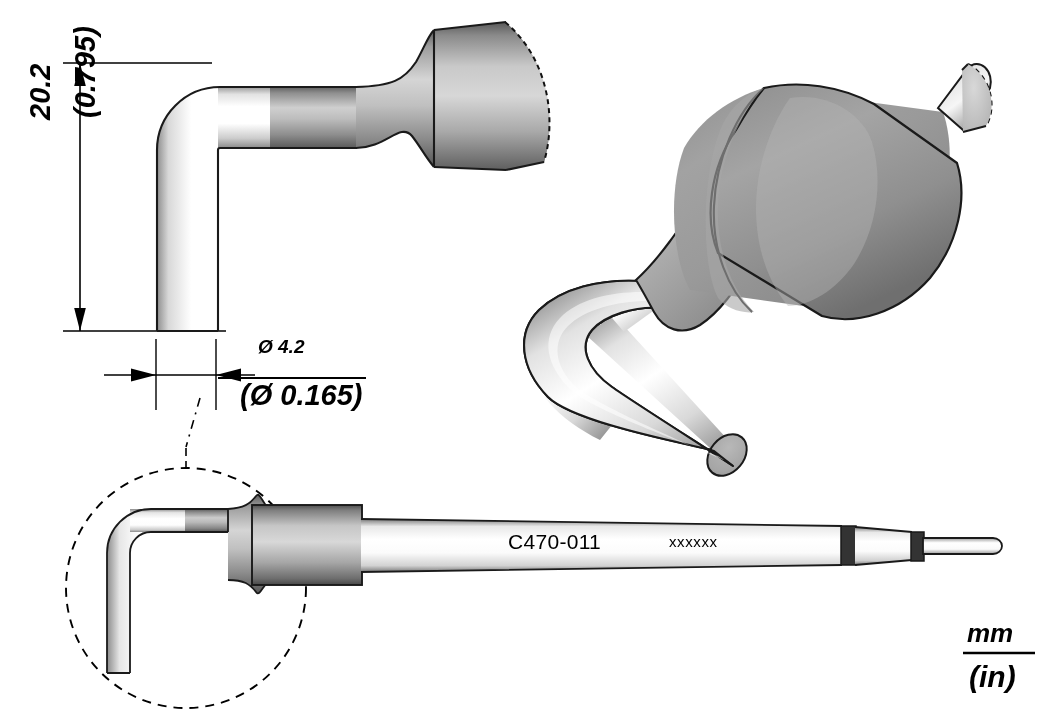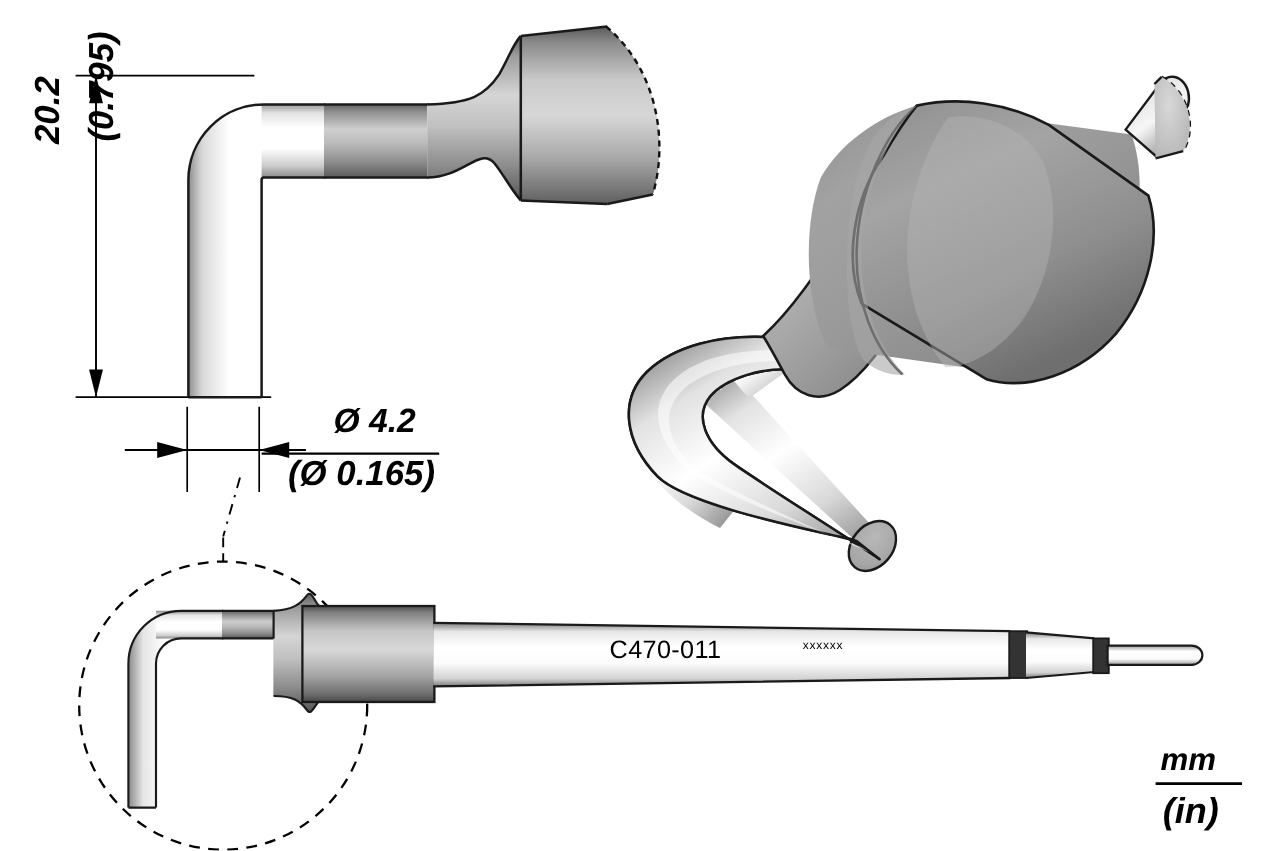--- a/index.html
+++ b/index.html
@@ -44,22 +44,21 @@
   #dim-vert-in {
     left: 71px;
     top: 118px;
     font-size: 29px;
     transform: rotate(-90deg);
     transform-origin: left top;
   }
   #dim-dia-mm {
     left: 258px;
     top: 337px;
-    font-size: 28px;
-    margin-left: 20px;
+    font-size: 19px;
   }
   #dim-dia-in {
     left: 218px;
     top: 381px;
     font-size: 29px;
     padding-left: 22px;
   }
   #units-mm {
     left: 967px;
     top: 620px;
@@ -81,21 +80,21 @@
     font-family: "Liberation Sans", sans-serif;
     color: #000000;
     letter-spacing: 0.3px;
     white-space: nowrap;
     text-align: right;
   }
   #part-serial {
     position: absolute;
     left: 669px;
     top: 533px;
-    font-size: 10px;
+    font-size: 15px;
     font-weight: normal;
     font-style: normal;
     font-family: "Liberation Sans", sans-serif;
     color: #000000;
     letter-spacing: 0.6px;
     white-space: nowrap;
   }
 </style>
 </head>
 <body>

